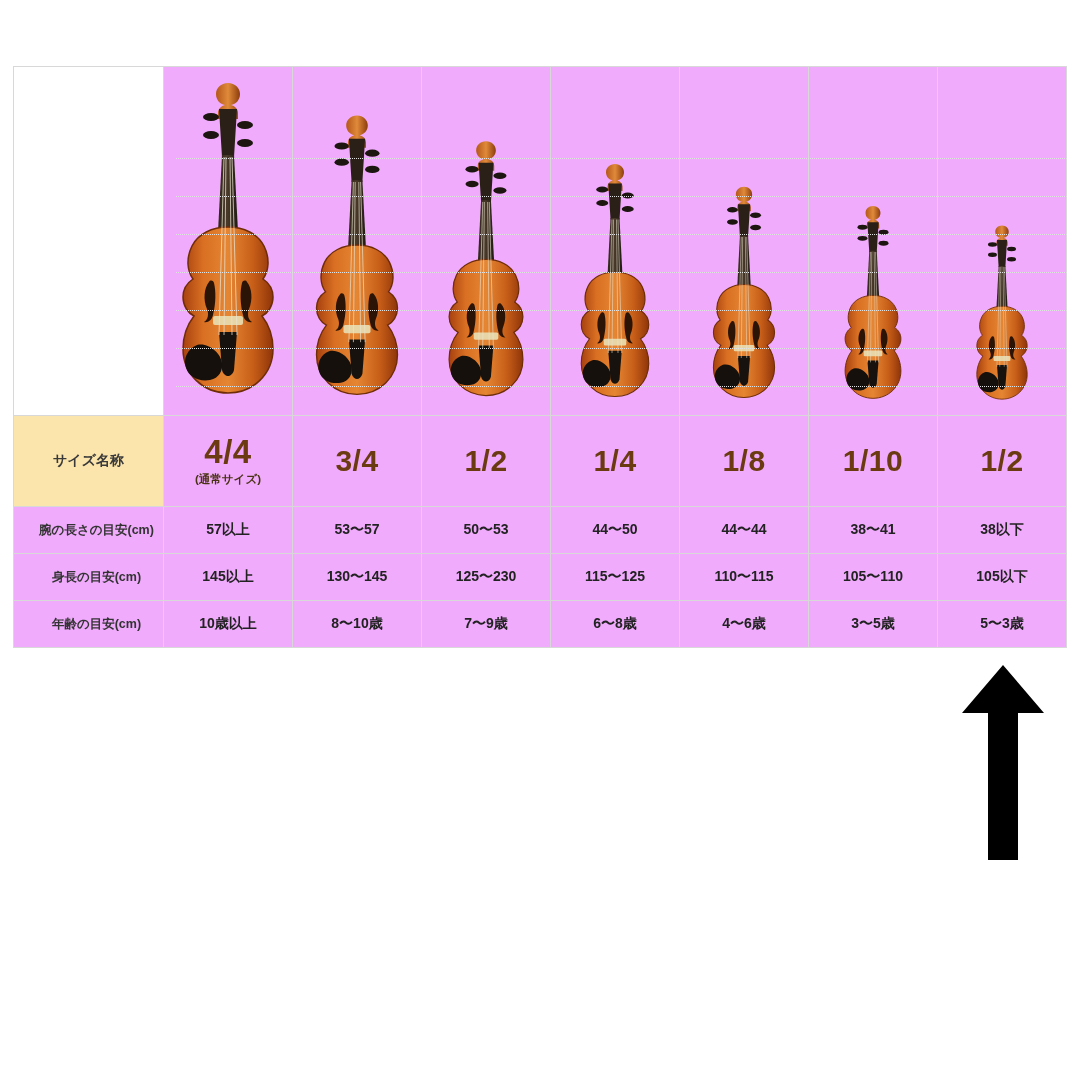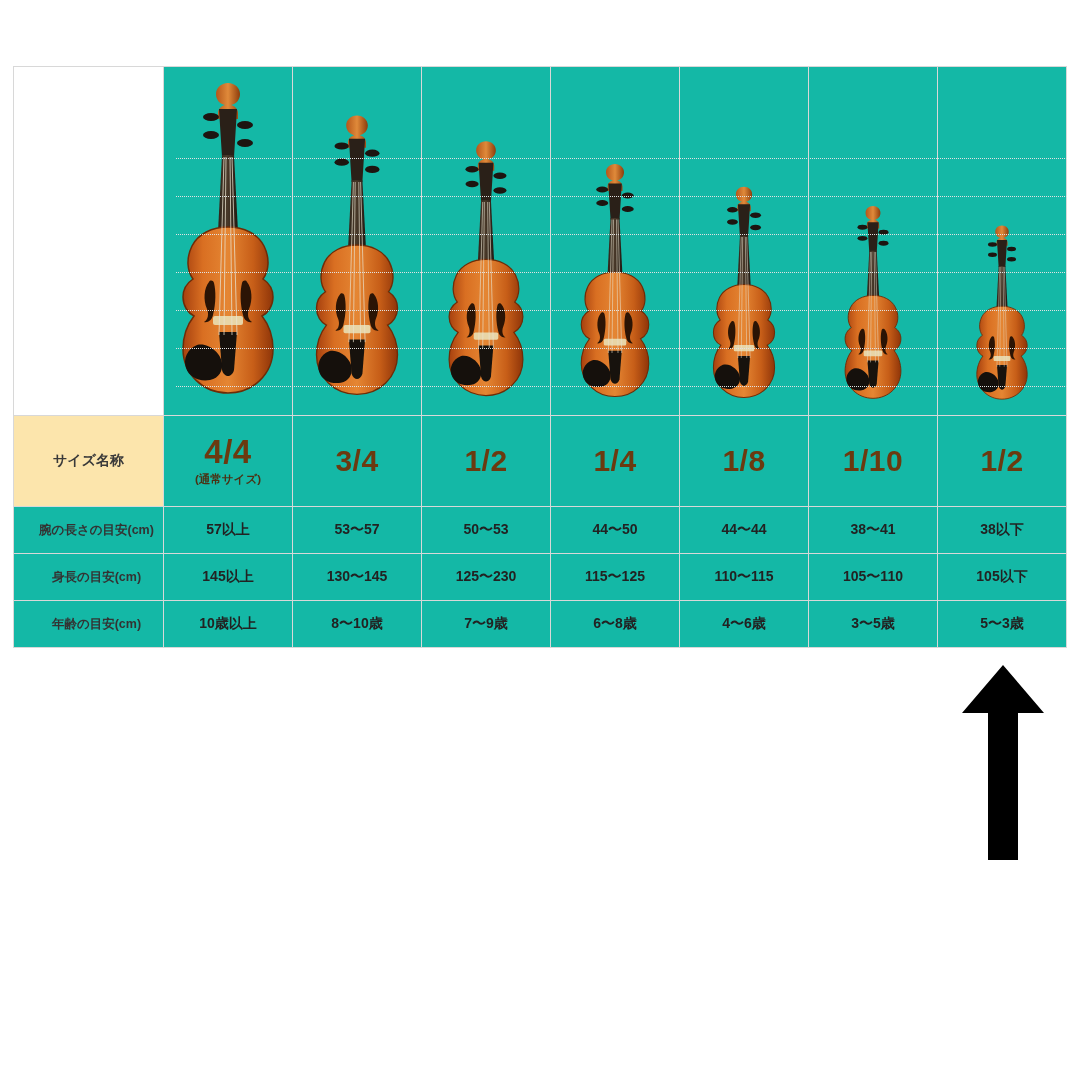--- a/index.html
+++ b/index.html
@@ -52,21 +52,21 @@
     border-collapse: collapse;
     width: 1054px;
     table-layout: fixed;
   }
   table.size-table td,
   table.size-table th {
     border: 1px solid #d8d8d8;
     padding: 0;
     text-align: center;
     vertical-align: middle;
-    background: #14b8a6;
+    background: #f0abfc;
   }
   col.label-col { width: 150px; }
   col.size-col  { width: 129px; }
 
   
   .img-row td {
     height: 348px;
     position: relative;
     overflow: hidden;
   }

